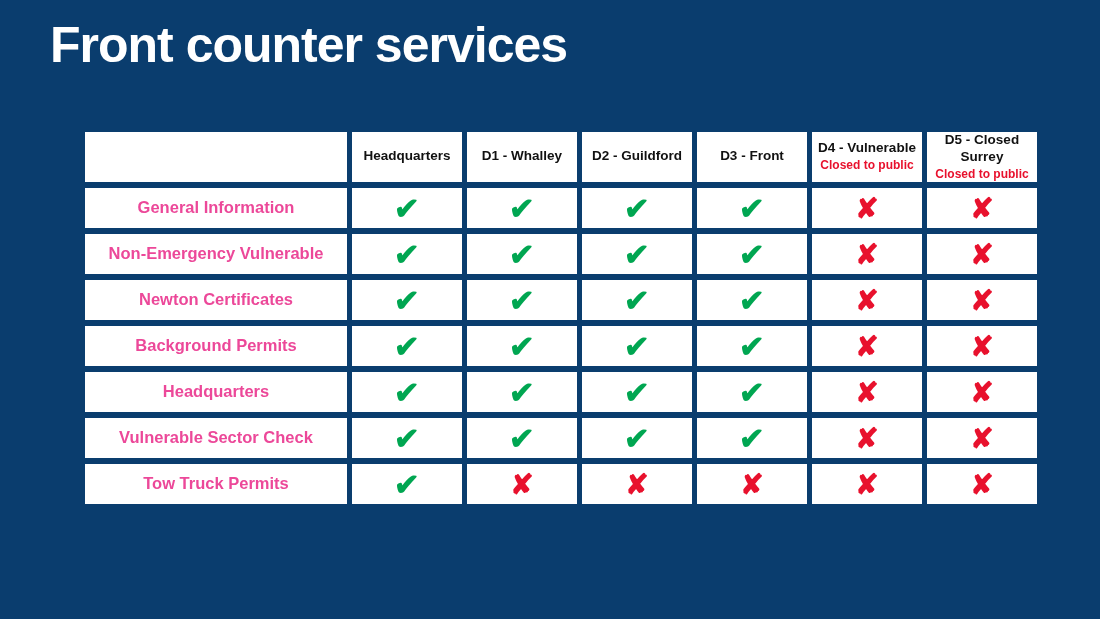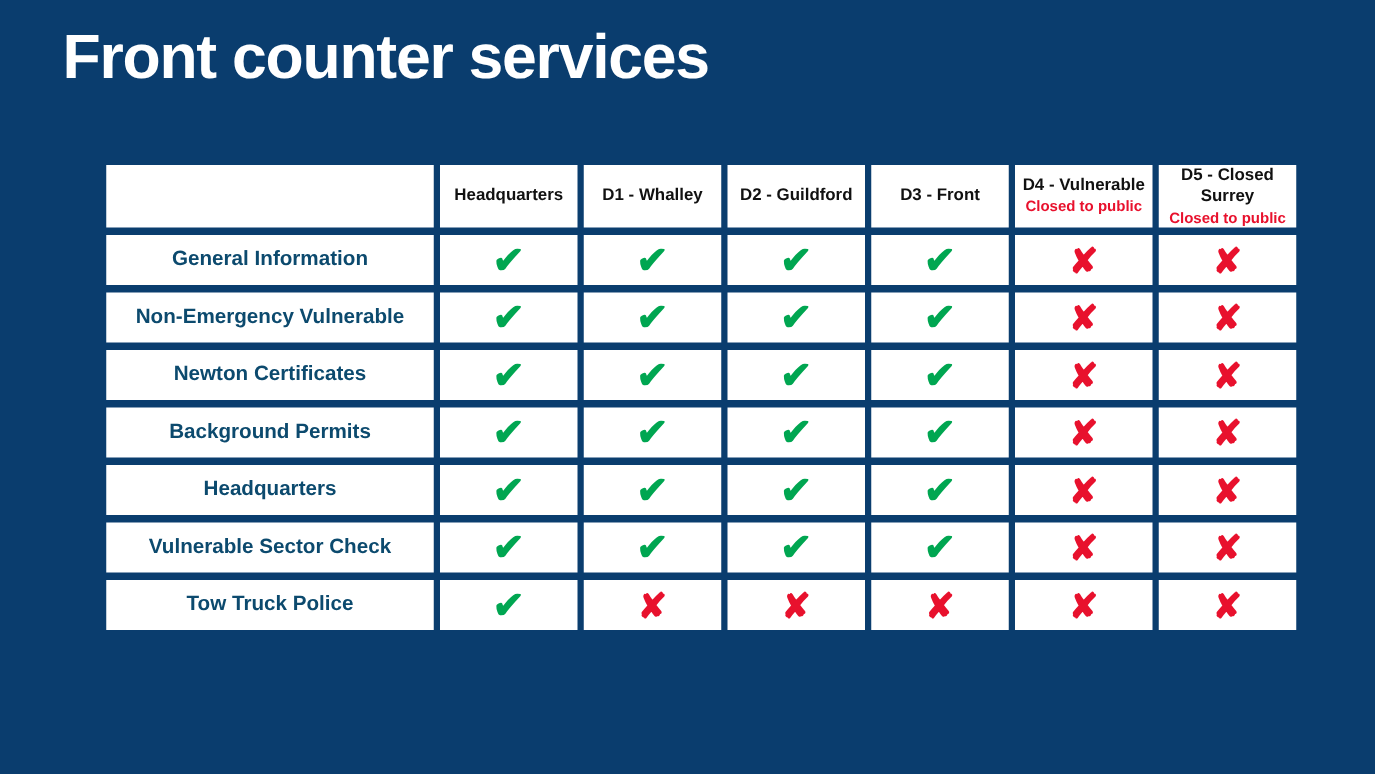--- a/index.html
+++ b/index.html
@@ -68,21 +68,21 @@
   .hdr .closed {
     display: block;
     color: #e8112d;
     font-size: 12px;
     font-weight: bold;
     margin-top: 1px;
   }
   .rowlabel {
     font-size: 16.5px;
     font-weight: bold;
-    color: #0c4a6e;
+    color: #ec4899;
     height: 46px;
   }
   .cell {
     height: 46px;
   }
   .mark {
     display: inline-block;
     line-height: 1;
     font-size: 27px;
     font-weight: bold;
@@ -197,21 +197,21 @@
           <td class="rowlabel">Vulnerable Sector Check</td>
           <td class="cell"><span class="mark yes">✔</span></td>
           <td class="cell"><span class="mark yes">✔</span></td>
           <td class="cell"><span class="mark yes">✔</span></td>
           <td class="cell"><span class="mark yes">✔</span></td>
           <td class="cell"><span class="mark no">✘</span></td>
           <td class="cell"><span class="mark no">✘</span></td>
         </tr>
 
         <tr>
-          <td class="rowlabel">Tow Truck Police</td>
+          <td class="rowlabel">Tow Truck Permits</td>
           <td class="cell"><span class="mark yes">✔</span></td>
           <td class="cell"><span class="mark no">✘</span></td>
           <td class="cell"><span class="mark no">✘</span></td>
           <td class="cell"><span class="mark no">✘</span></td>
           <td class="cell"><span class="mark no">✘</span></td>
           <td class="cell"><span class="mark no">✘</span></td>
         </tr>
 
       </tbody>
     </table>

